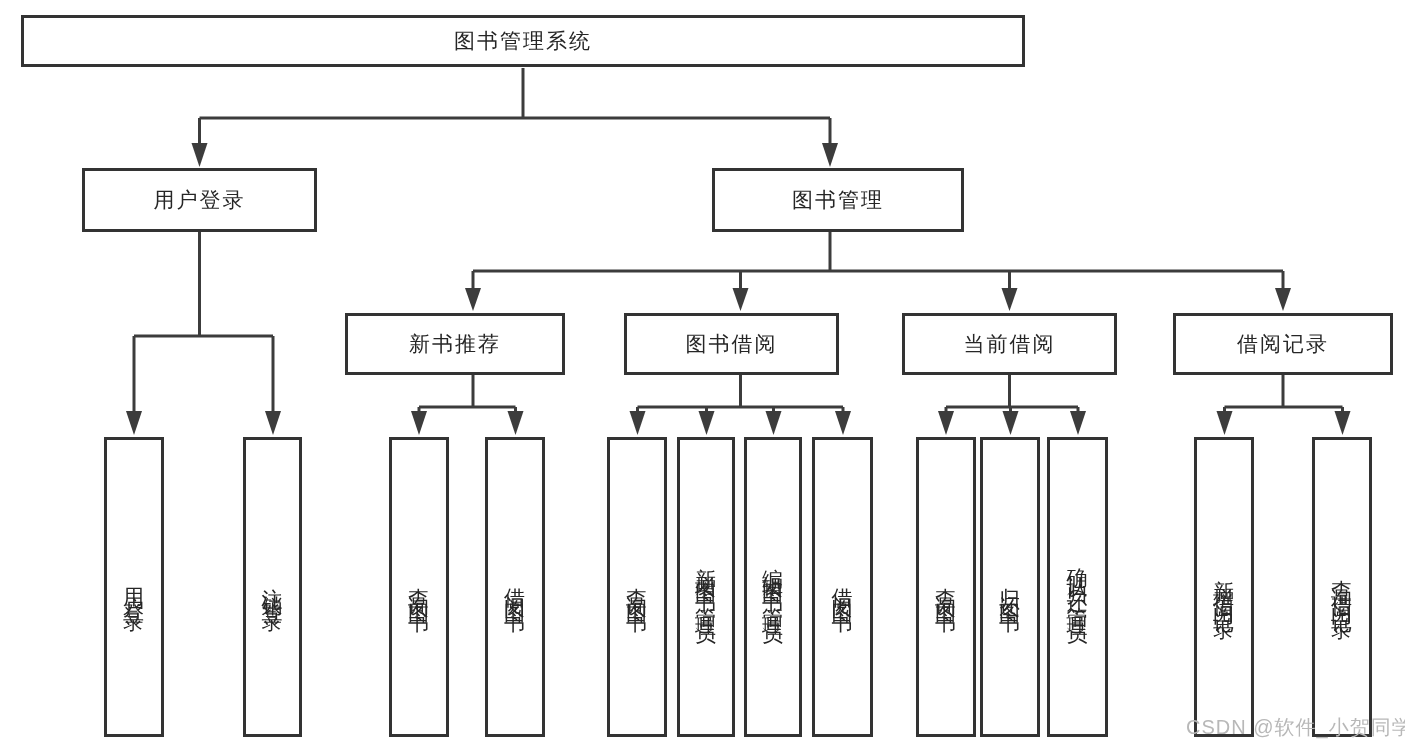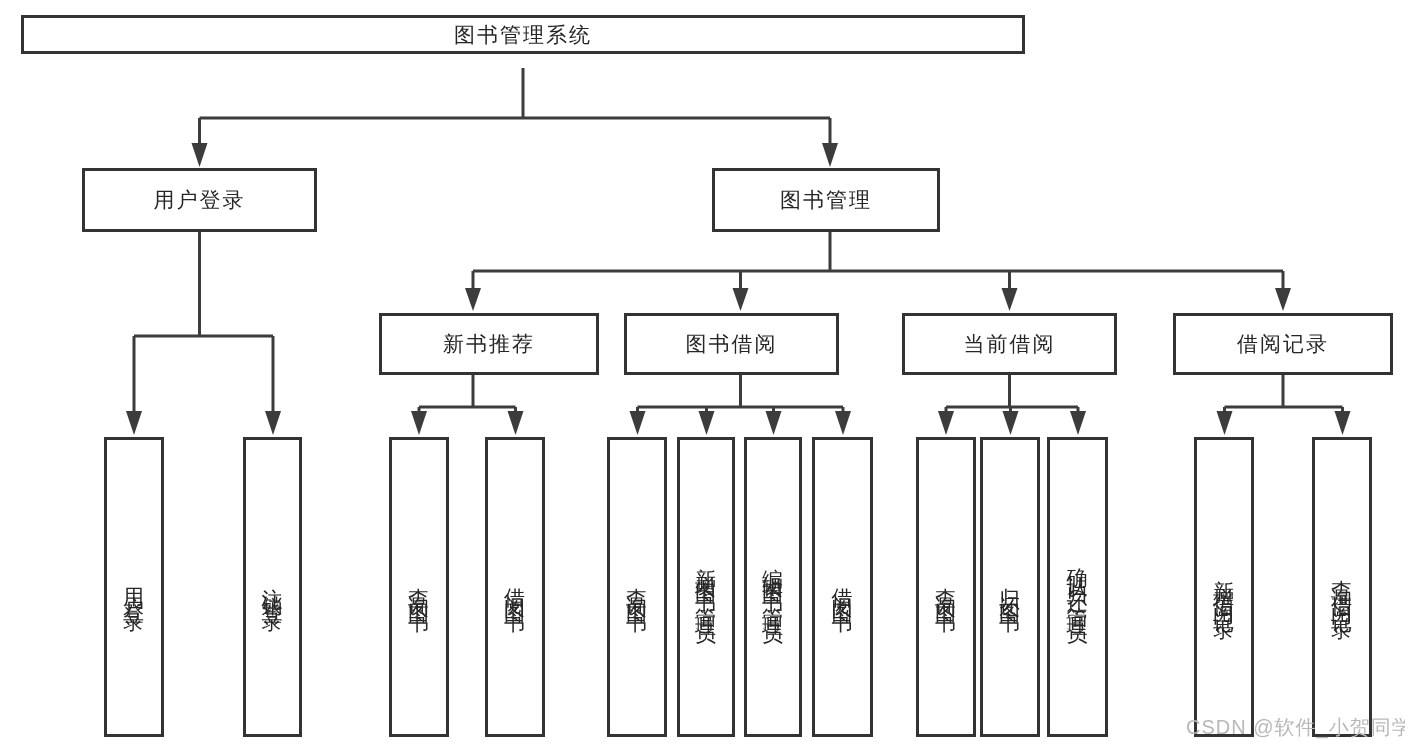--- a/index.html
+++ b/index.html
@@ -11,31 +11,31 @@
   }
   .wires{position:absolute;left:0;top:0;width:1405px;height:747px;z-index:1;}
   .box{
     position:absolute;box-sizing:border-box;background:#ffffff;
     border:3px solid #333333;display:flex;align-items:center;justify-content:center;
     z-index:2;
   }
   .box .lbl{
     color:#262626;font-size:21px;letter-spacing:2px;white-space:nowrap;
   }
-  .lvl1{left:21px;top:15px;width:1004px;height:39px;}
+  .lvl1{left:21px;top:15px;width:1004px;height:52px;}
   .lvl2{top:168px;height:64px;}
   .lvl3{top:313px;height:62px;}
   .leaf{top:437px;height:300px;}
   .leaf .lbl{
     writing-mode:vertical-rl;text-orientation:mixed;
     letter-spacing:8px;font-size:21px;line-height:1;white-space:normal;
   }
   .n-user-login-group{left:82px;width:235px;}
-  .n-book-mgmt-group{left:712px;width:228px;}
-  .n-new-book-rec{left:379px;width:220px;}
+  .n-book-mgmt-group{left:712px;width:252px;}
+  .n-new-book-rec{left:345px;width:220px;}
   .n-book-borrow{left:624px;width:215px;}
   .n-current-borrow{left:902px;width:215px;}
   .n-borrow-record{left:1173px;width:220px;}
   .l-user-login{left:104px;width:60px;}
   .l-logout{left:243px;width:59px;}
   .l-nb-query{left:389px;width:60px;}
   .l-nb-borrow{left:485px;width:60px;}
   .l-bb-query{left:607px;width:60px;}
   .l-bb-add{left:677px;width:58px;}
   .l-bb-edit{left:744px;width:58px;}

